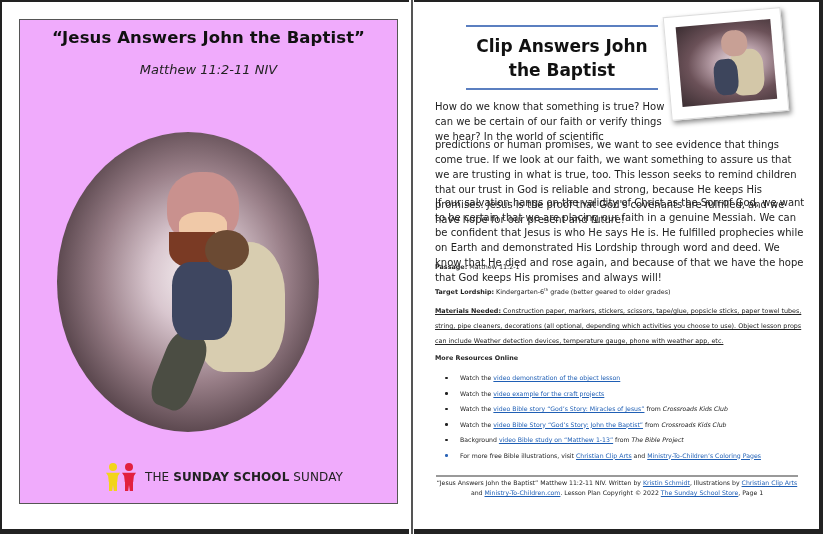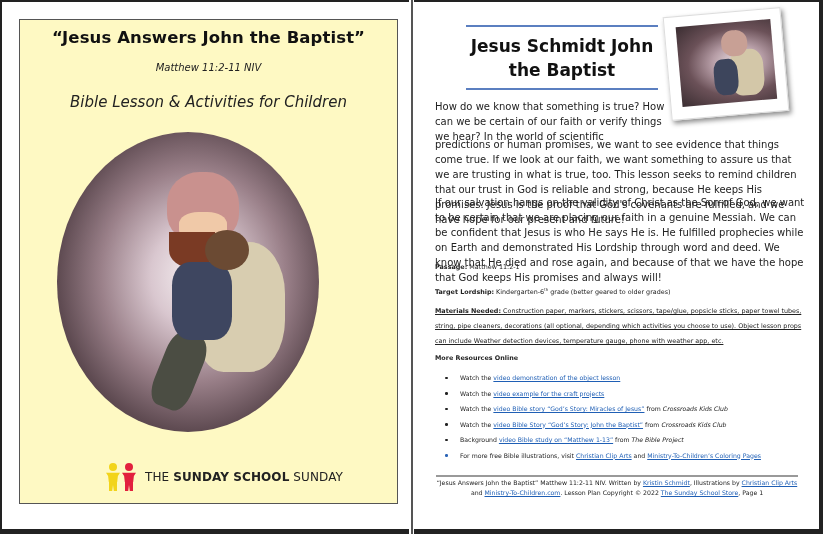--- a/index.html
+++ b/index.html
@@ -5,23 +5,23 @@
     * { box-sizing: border-box; margin: 0; padding: 0; }
     html, body { width: 823px; height: 534px; overflow: hidden; background: #1e1e1e; font-family: "DejaVu Sans", sans-serif; }
     .spread { position: relative; width: 823px; height: 534px; background: #222; }
     .page { position: absolute; top: 2px; background: #fff; height: 527px; }
     .page-left { left: 2px; width: 407px; }
     .page-right { left: 414px; width: 405px; }
     .divider { position: absolute; left: 409px; top: 0; width: 5px; height: 534px; background: #fff; }
     .divider-line { position: absolute; left: 411px; top: 0; width: 1.5px; height: 534px; background: #555; }
 
     
-    .cover-frame { position: absolute; left: 17px; top: 17px; width: 379px; height: 485px; border: 1.5px solid #555; background: #fef9c3; }
+    .cover-frame { position: absolute; left: 17px; top: 17px; width: 379px; height: 485px; border: 1.5px solid #555; background: #f0abfc; }
     .cover-title { position: absolute; top: 8px; left: 0; width: 100%; text-align: center; font-weight: bold; font-size: 16.5px; color: #111; letter-spacing: 0.1px; }
-    .cover-passage { position: absolute; top: 42px; left: 0; width: 100%; text-align: center; font-style: italic; font-size: 10px; color: #222; }
+    .cover-passage { position: absolute; top: 42px; left: 0; width: 100%; text-align: center; font-style: italic; font-size: 13px; color: #222; }
     .cover-sub { position: absolute; top: 73px; left: 0; width: 100%; text-align: center; font-style: italic; font-size: 15px; color: #222; }
     .cover-illus { position: absolute; left: 37px; top: 112px; width: 262px; height: 300px; border-radius: 50%;
       background: radial-gradient(ellipse at 52% 48%, #f4eef0 0%, #d9c7cf 22%, #9a8089 48%, #5f4b52 70%, #3f3438 86%, rgba(255,255,255,0) 100%);
       filter: blur(0.3px); }
     .figure-head { position: absolute; left: 110px; top: 40px; width: 72px; height: 70px; border-radius: 45% 45% 40% 40%; background: #c9918e; }
     .figure-face { position: absolute; left: 122px; top: 80px; width: 48px; height: 30px; border-radius: 40%; background: #f0c9a8; }
     .figure-beard { position: absolute; left: 112px; top: 100px; width: 46px; height: 36px; border-radius: 0 0 50% 50%; background: #7a3a24; }
     .figure-body { position: absolute; left: 140px; top: 110px; width: 88px; height: 130px; border-radius: 30% 40% 40% 30%; background: #d8cdb0; }
     .figure-child-head { position: absolute; left: 148px; top: 98px; width: 44px; height: 40px; border-radius: 50%; background: #6b4a33; }
     .figure-child-body { position: absolute; left: 115px; top: 130px; width: 60px; height: 78px; border-radius: 30%; background: #3e4660; }
@@ -60,21 +60,20 @@
   </style>
 </head>
 <body>
 
 <div class="spread">
 
   <div class="page page-left">
     <div class="cover-frame">
       <div class="cover-title">“Jesus Answers John the Baptist”</div>
       <div class="cover-passage">Matthew 11:2-11 NIV</div>
-      <div class="cover-sub">Bible Lesson &amp; Activities for Children</div>
 
       <div class="cover-illus" title="Jesus hugging a child">
         <div class="figure-body"></div>
         <div class="figure-head"></div>
         <div class="figure-face"></div>
         <div class="figure-beard"></div>
         <div class="figure-child-legs"></div>
         <div class="figure-child-body"></div>
         <div class="figure-child-head"></div>
       </div>
@@ -93,21 +92,21 @@
         <div class="logo-text"><span>THE </span><b>SUNDAY SCHOOL</b><span> SUNDAY</span></div>
       </div>
     </div>
   </div>
 
   <div class="divider"></div>
   <div class="divider-line"></div>
 
   <div class="page page-right">
     <div class="r-rule" style="top:23px;"></div>
-    <div class="r-title">Jesus Schmidt John the Baptist</div>
+    <div class="r-title">Clip Answers John the Baptist</div>
     <div class="r-rule" style="top:86px;"></div>
 
     <div class="polaroid">
       <div class="polaroid-img" title="Jesus hugging a child">
         <div class="p-body"></div>
         <div class="p-head"></div>
         <div class="p-child"></div>
       </div>
     </div>
 

